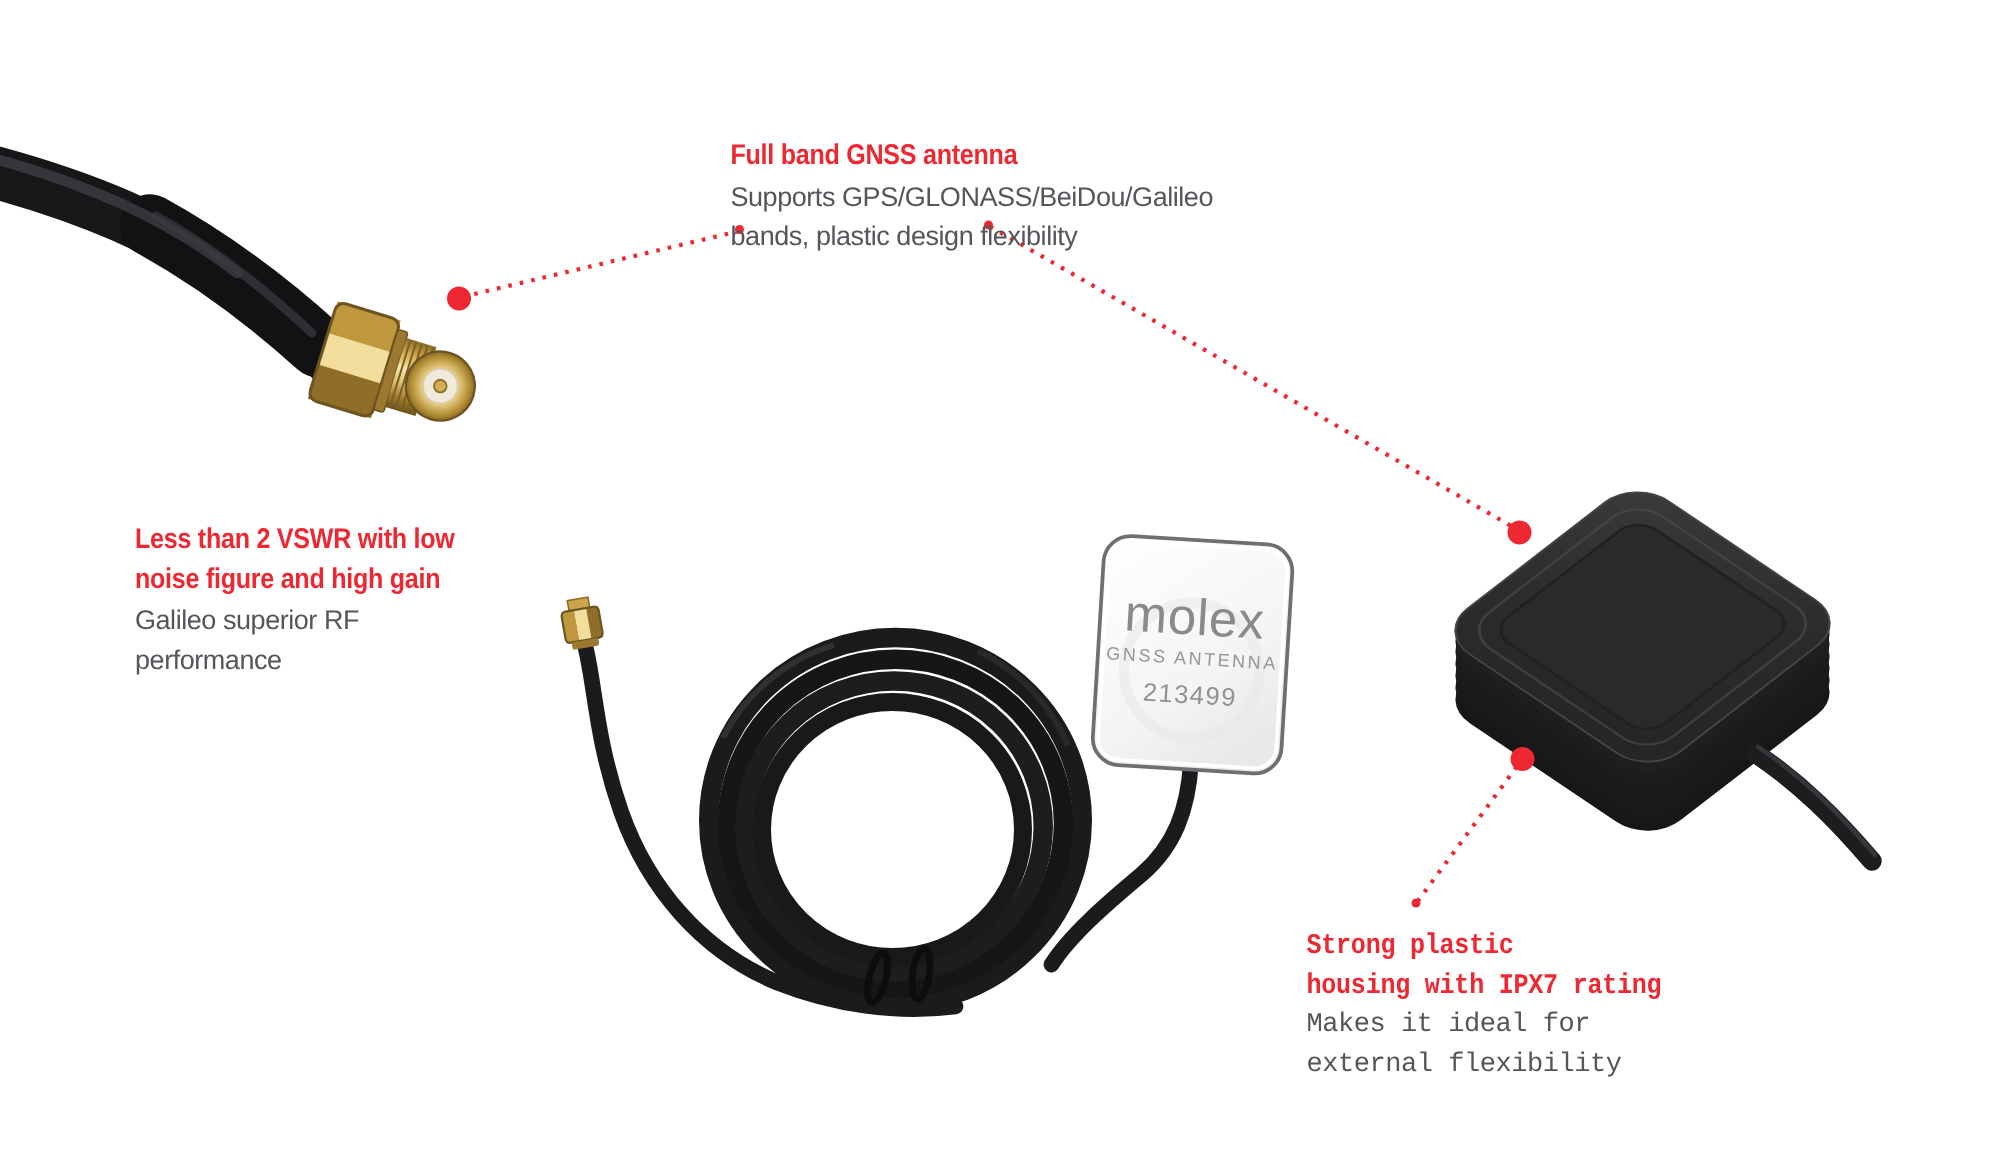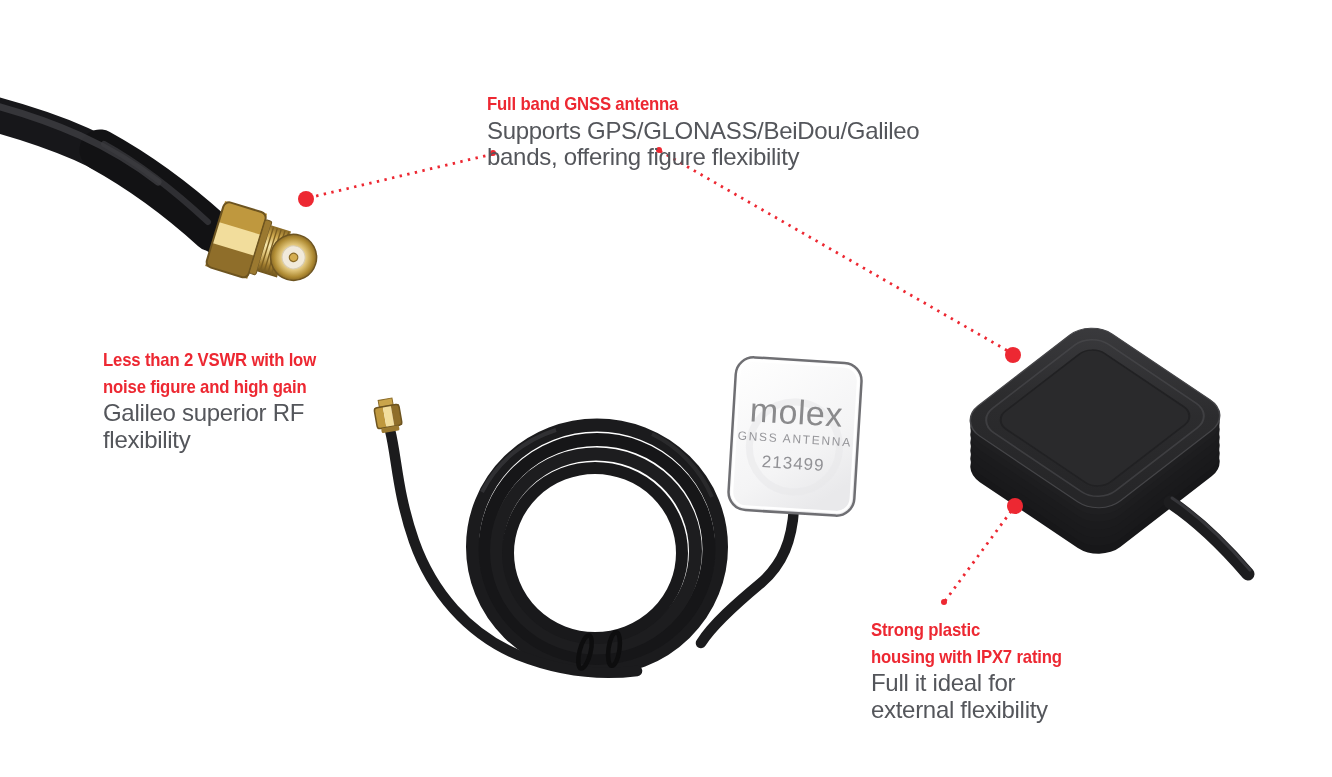--- a/index.html
+++ b/index.html
@@ -28,21 +28,21 @@
     font-weight:bold;
     font-size:19px;
     line-height:26.6px;
     letter-spacing:-0.2px;
     transform:scaleX(0.88);
     transform-origin:0 0;
     white-space:nowrap;
   }
   .callout .bodytext{
     color:var(--body-text);
-    font-size:24px;
+    font-size:18px;
     line-height:26.6px;
     letter-spacing:-0.3px;
     white-space:nowrap;
   }
 
   
   .antenna-label{
     position:absolute;
     left:727px;top:396px;width:136px;
     text-align:center;
@@ -177,42 +177,42 @@
       <circle class="leader-dot" cx="493" cy="153" r="3"></circle>
       <circle class="leader-dot" cx="659" cy="150" r="3"></circle>
       <circle class="leader-dot" cx="944" cy="602" r="3"></circle>
     </g>
   </svg>
 
   <div class="callout" style="left:487px;top:59px;margin-top:32px;">
     <div class="heading">Full band GNSS antenna</div>
     <div class="bodytext">
       <div>Supports GPS/GLONASS/BeiDou/Galileo</div>
-      <div>bands, offering figure flexibility</div>
-    </div>
-  </div>
-
-  <div class="callout" style="left:103px;top:347px;">
+      <div>bands, plastic design flexibility</div>
+    </div>
+  </div>
+
+  <div class="callout" style="left:90px;top:347px;">
     <div class="heading">
       <div>Less than 2 VSWR with low</div>
       <div>noise figure and high gain</div>
     </div>
     <div class="bodytext">
       <div>Galileo superior RF</div>
-      <div>flexibility</div>
-    </div>
-  </div>
-
-  <div class="callout" style="left:871px;top:617px;">
+      <div>performance</div>
+    </div>
+  </div>
+
+  <div class="callout" style="left:871px;top:617px;font-family:Liberation Mono, monospace;">
     <div class="heading">
       <div>Strong plastic</div>
       <div>housing with IPX7 rating</div>
     </div>
     <div class="bodytext">
-      <div>Full it ideal for</div>
+      <div>Makes it ideal for</div>
       <div>external flexibility</div>
     </div>
   </div>
 
   <div class="antenna-label">
     <div class="brand">molex</div>
     <div class="type">GNSS ANTENNA</div>
     <div class="part">213499</div>
   </div>
 

